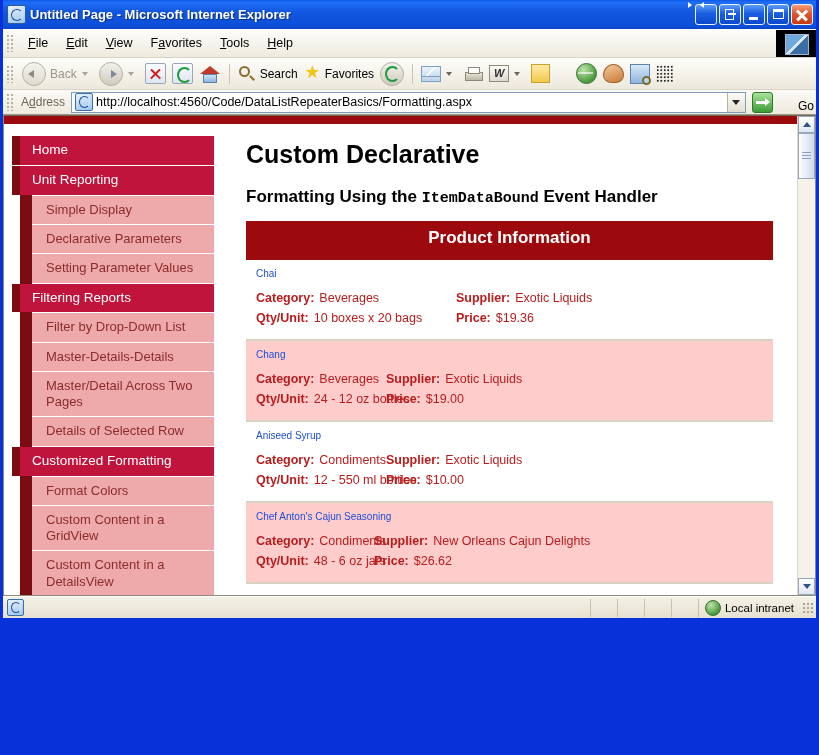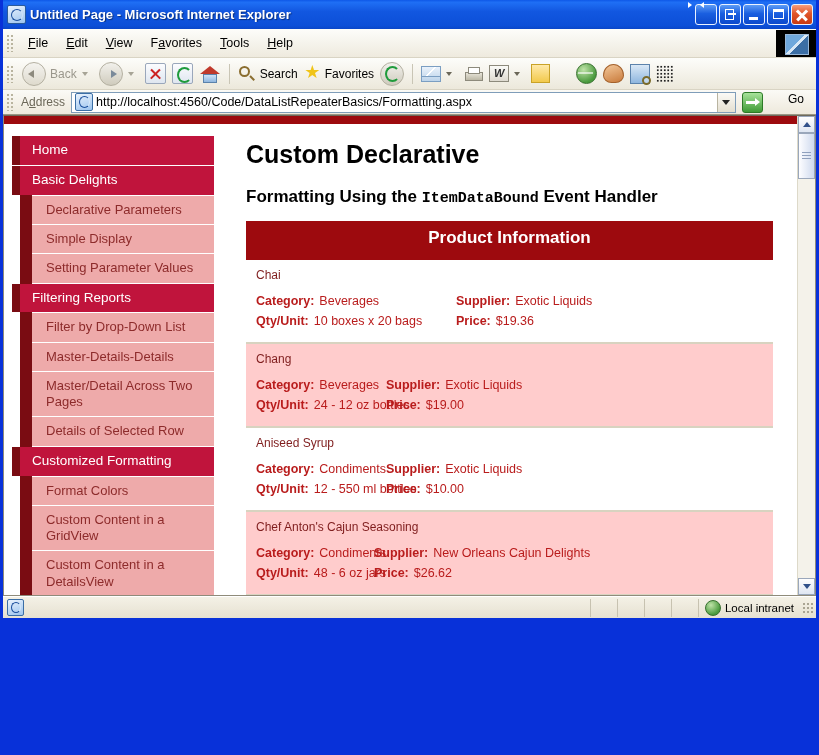--- a/index.html
+++ b/index.html
@@ -237,21 +237,21 @@
     width: 18px; height: 18px; flex: none;
     background-image: radial-gradient(#222 35%, transparent 36%);
     background-size: 3.5px 3.5px;
   }
   
   .addressbar {
     height: 25px; flex: none;
     background: linear-gradient(180deg,#fbfaf6,#eee9dc);
     display: flex; align-items: center;
     border-bottom: 1px solid #9a9684;
-    padding-right: 12px; box-sizing: border-box;
+    padding-right: 2px; box-sizing: border-box;
   }
   .addr-label { font-size: 12px; color: #6b6758; padding: 0 6px 0 2px; white-space: nowrap; }
   .addr-field {
     flex: 1 1 auto; height: 21px; display: flex; align-items: center;
     background: #fff; border: 1px solid #7f9db9;
     box-sizing: border-box;
   }
   .addr-ico {
     width: 16px; height: 16px; flex: none; margin: 0 3px;
     background: linear-gradient(160deg,#eaf3fd,#9cc4ee);
@@ -267,21 +267,21 @@
     width: 17px; height: 19px; flex: none; display: flex;
     align-items: center; justify-content: center;
     background: linear-gradient(180deg,#fbfaf6,#e4dfd0);
     border-left: 1px solid #b9b4a1;
   }
   .addr-drop:after {
     content: ""; width: 0; height: 0;
     border-left: 4px solid transparent; border-right: 4px solid transparent;
     border-top: 5px solid #222;
   }
-  .go-btn { display: flex; align-items: flex-start; padding-left: 6px; white-space: nowrap; gap: 21px; }
+  .go-btn { display: flex; align-items: flex-end; padding-left: 6px; white-space: nowrap; gap: 21px; }
   .go-ico {
     width: 19px; height: 19px; flex: none; position: relative;
     background: linear-gradient(180deg,#a8e39a,#3f9b36);
     border: 1px solid #2d7a27; border-radius: 3px;
   }
   .go-ico:before {
     content: ""; position: absolute; left: 3px; top: 8px; width: 9px; height: 3px; background: #fff;
   }
   .go-ico:after {
     content: ""; position: absolute; right: 2px; top: 50%; margin-top: -4px;
@@ -348,21 +348,21 @@
     white-space: nowrap;
   }
   .h2 code { font-family: "Liberation Mono", monospace; font-size: 15px; font-weight: bold; }
   .dl-header {
     background: #9d0a0e; color: #fff; font-size: 17px; font-weight: bold;
     padding: 7px 10px 12px;
     text-align: center;
   }
   .dl-item { padding: 6px 10px 8px; border-bottom: 2px solid #d8d3c0; }
   .dl-item.alt { background: #fcc; }
-  .dl-name { font-size: 12px; color: #7f1d1d; margin: 2px 0 12px; }
+  .dl-name { font-size: 10px; color: #1d4ed8; margin: 2px 0 12px; }
   .dl-row { display: flex; font-size: 12.5px; color: #b91c1c; margin-bottom: 6px; }
   .dl-cell { display: flex; white-space: nowrap; }
   .dl-cell b { margin-right: 5px; }
   .dl-cell.c1 { width: 200px; flex: none; }
   .dl-cell.c1.wide { width: 130px; }
   .dl-cell.c2 { flex: 1 1 auto; }
   
   .vscroll {
     width: 17px; flex: none; background: #f6f4ec;
     border-left: 1px solid #ddd9c9;
@@ -554,23 +554,23 @@
 
   <div class="viewport">
     <div class="page">
       <div class="page-topbar"></div>
 
 
       <div class="body-cols">
 
         <div class="sidebar">
           <div class="nav-section">Home</div>
-          <div class="nav-section">Basic Delights</div>
+          <div class="nav-section">Unit Reporting</div>
+          <div class="nav-link">Simple Display</div>
           <div class="nav-link">Declarative Parameters</div>
-          <div class="nav-link">Simple Display</div>
           <div class="nav-link">Setting Parameter Values</div>
           <div class="nav-section">Filtering Reports</div>
           <div class="nav-link">Filter by Drop-Down List</div>
           <div class="nav-link">Master-Details-Details</div>
           <div class="nav-link">Master/Detail Across Two Pages</div>
           <div class="nav-link">Details of Selected Row</div>
           <div class="nav-section active">Customized Formatting</div>
           <div class="nav-link">Format Colors</div>
           <div class="nav-link">Custom Content in a GridView</div>
           <div class="nav-link">Custom Content in a DetailsView</div>

